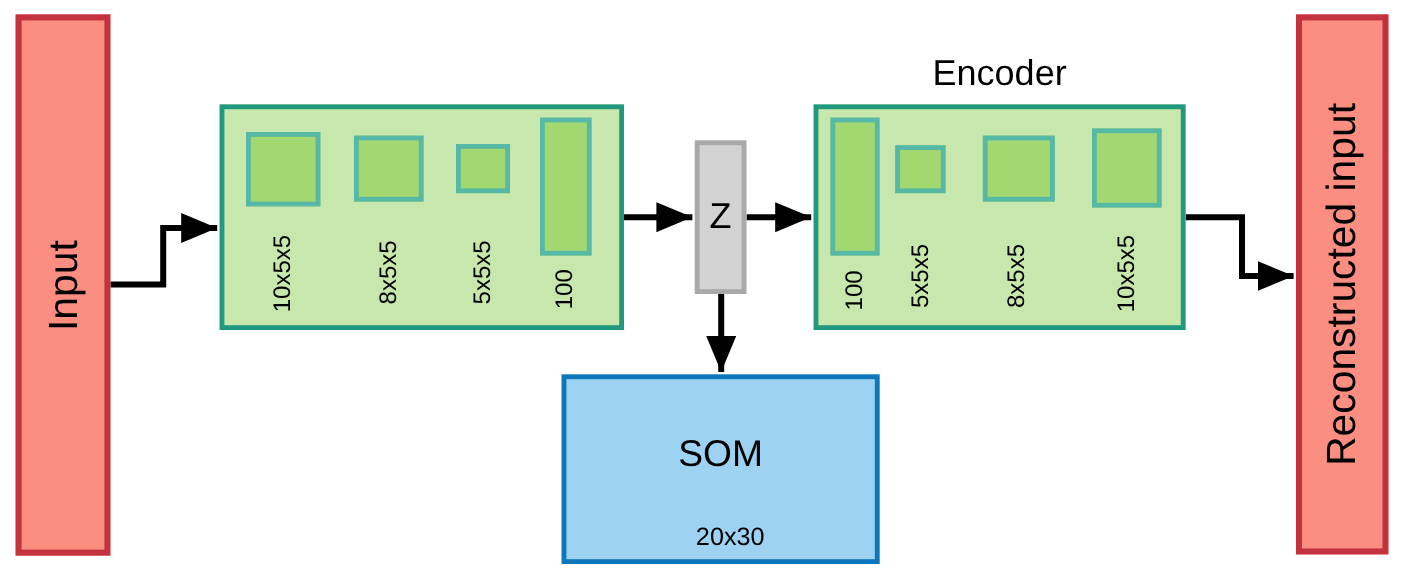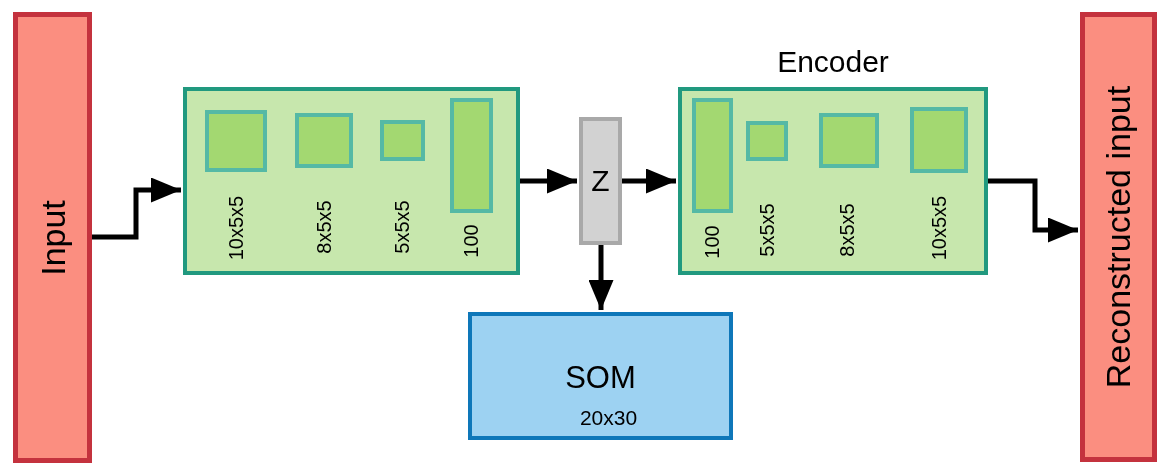--- a/index.html
+++ b/index.html
@@ -75,21 +75,21 @@
     box-sizing: border-box;
     background: var(--latent-fill, #d2d2d2);
     border: 4px solid var(--latent-border, #a9a9a9);
     display: flex;
     align-items: center;
     justify-content: center;
     font-size: 30px;
   }
   .som-box {
     position: absolute;
-    left: 468px; top: 312px; width: 265px; height: 128px;
+    left: 468px; top: 312px; width: 265px; height: 158px;
     box-sizing: border-box;
     background: var(--som-fill, #9dd2f2);
     border: 4px solid var(--som-border, #0e77b9);
     text-decoration: underline;
   }
   .som-label {
     position: absolute;
     left: 0; right: 0; top: 46px;
     text-align: center;
     font-size: 31px;

